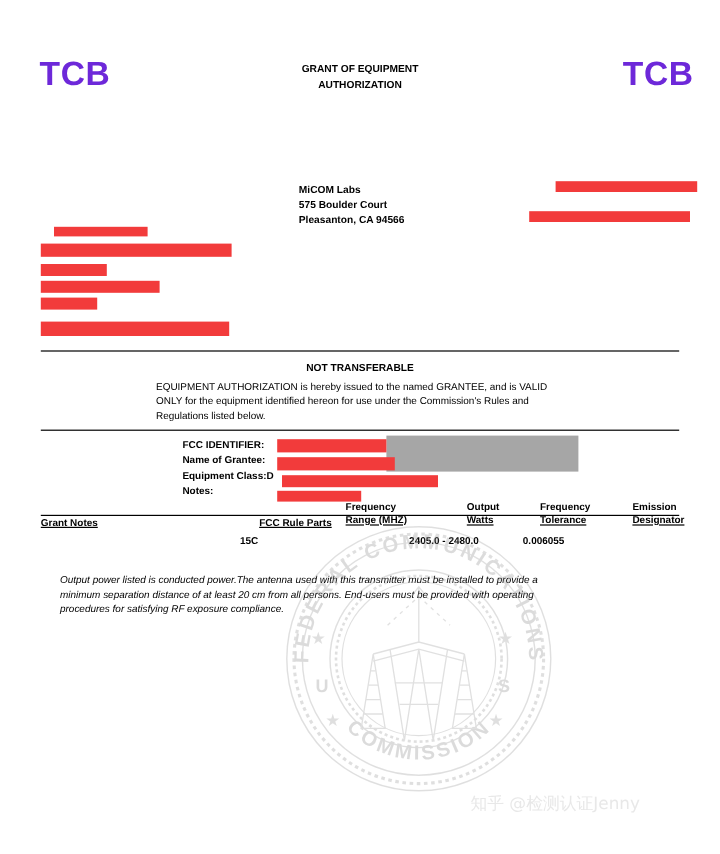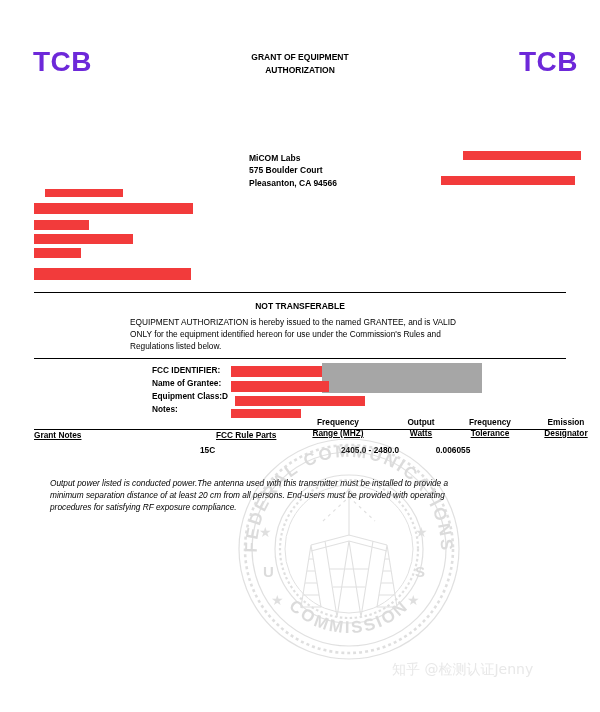--- a/index.html
+++ b/index.html
@@ -118,21 +118,21 @@
   #table {
     position: absolute;
     left: 34px;
     top: 422px;
     width: 532px;
     font-size: 8.3px;
   }
   .th {
     position: absolute;
     font-weight: bold;
-    text-align: center;
+    text-align: left;
     line-height: 1.3;
   }
   .th u, .und {
     text-decoration: underline;
   }
   .td {
     position: absolute;
     font-weight: bold;
     text-align: center;
     line-height: 1.3;

